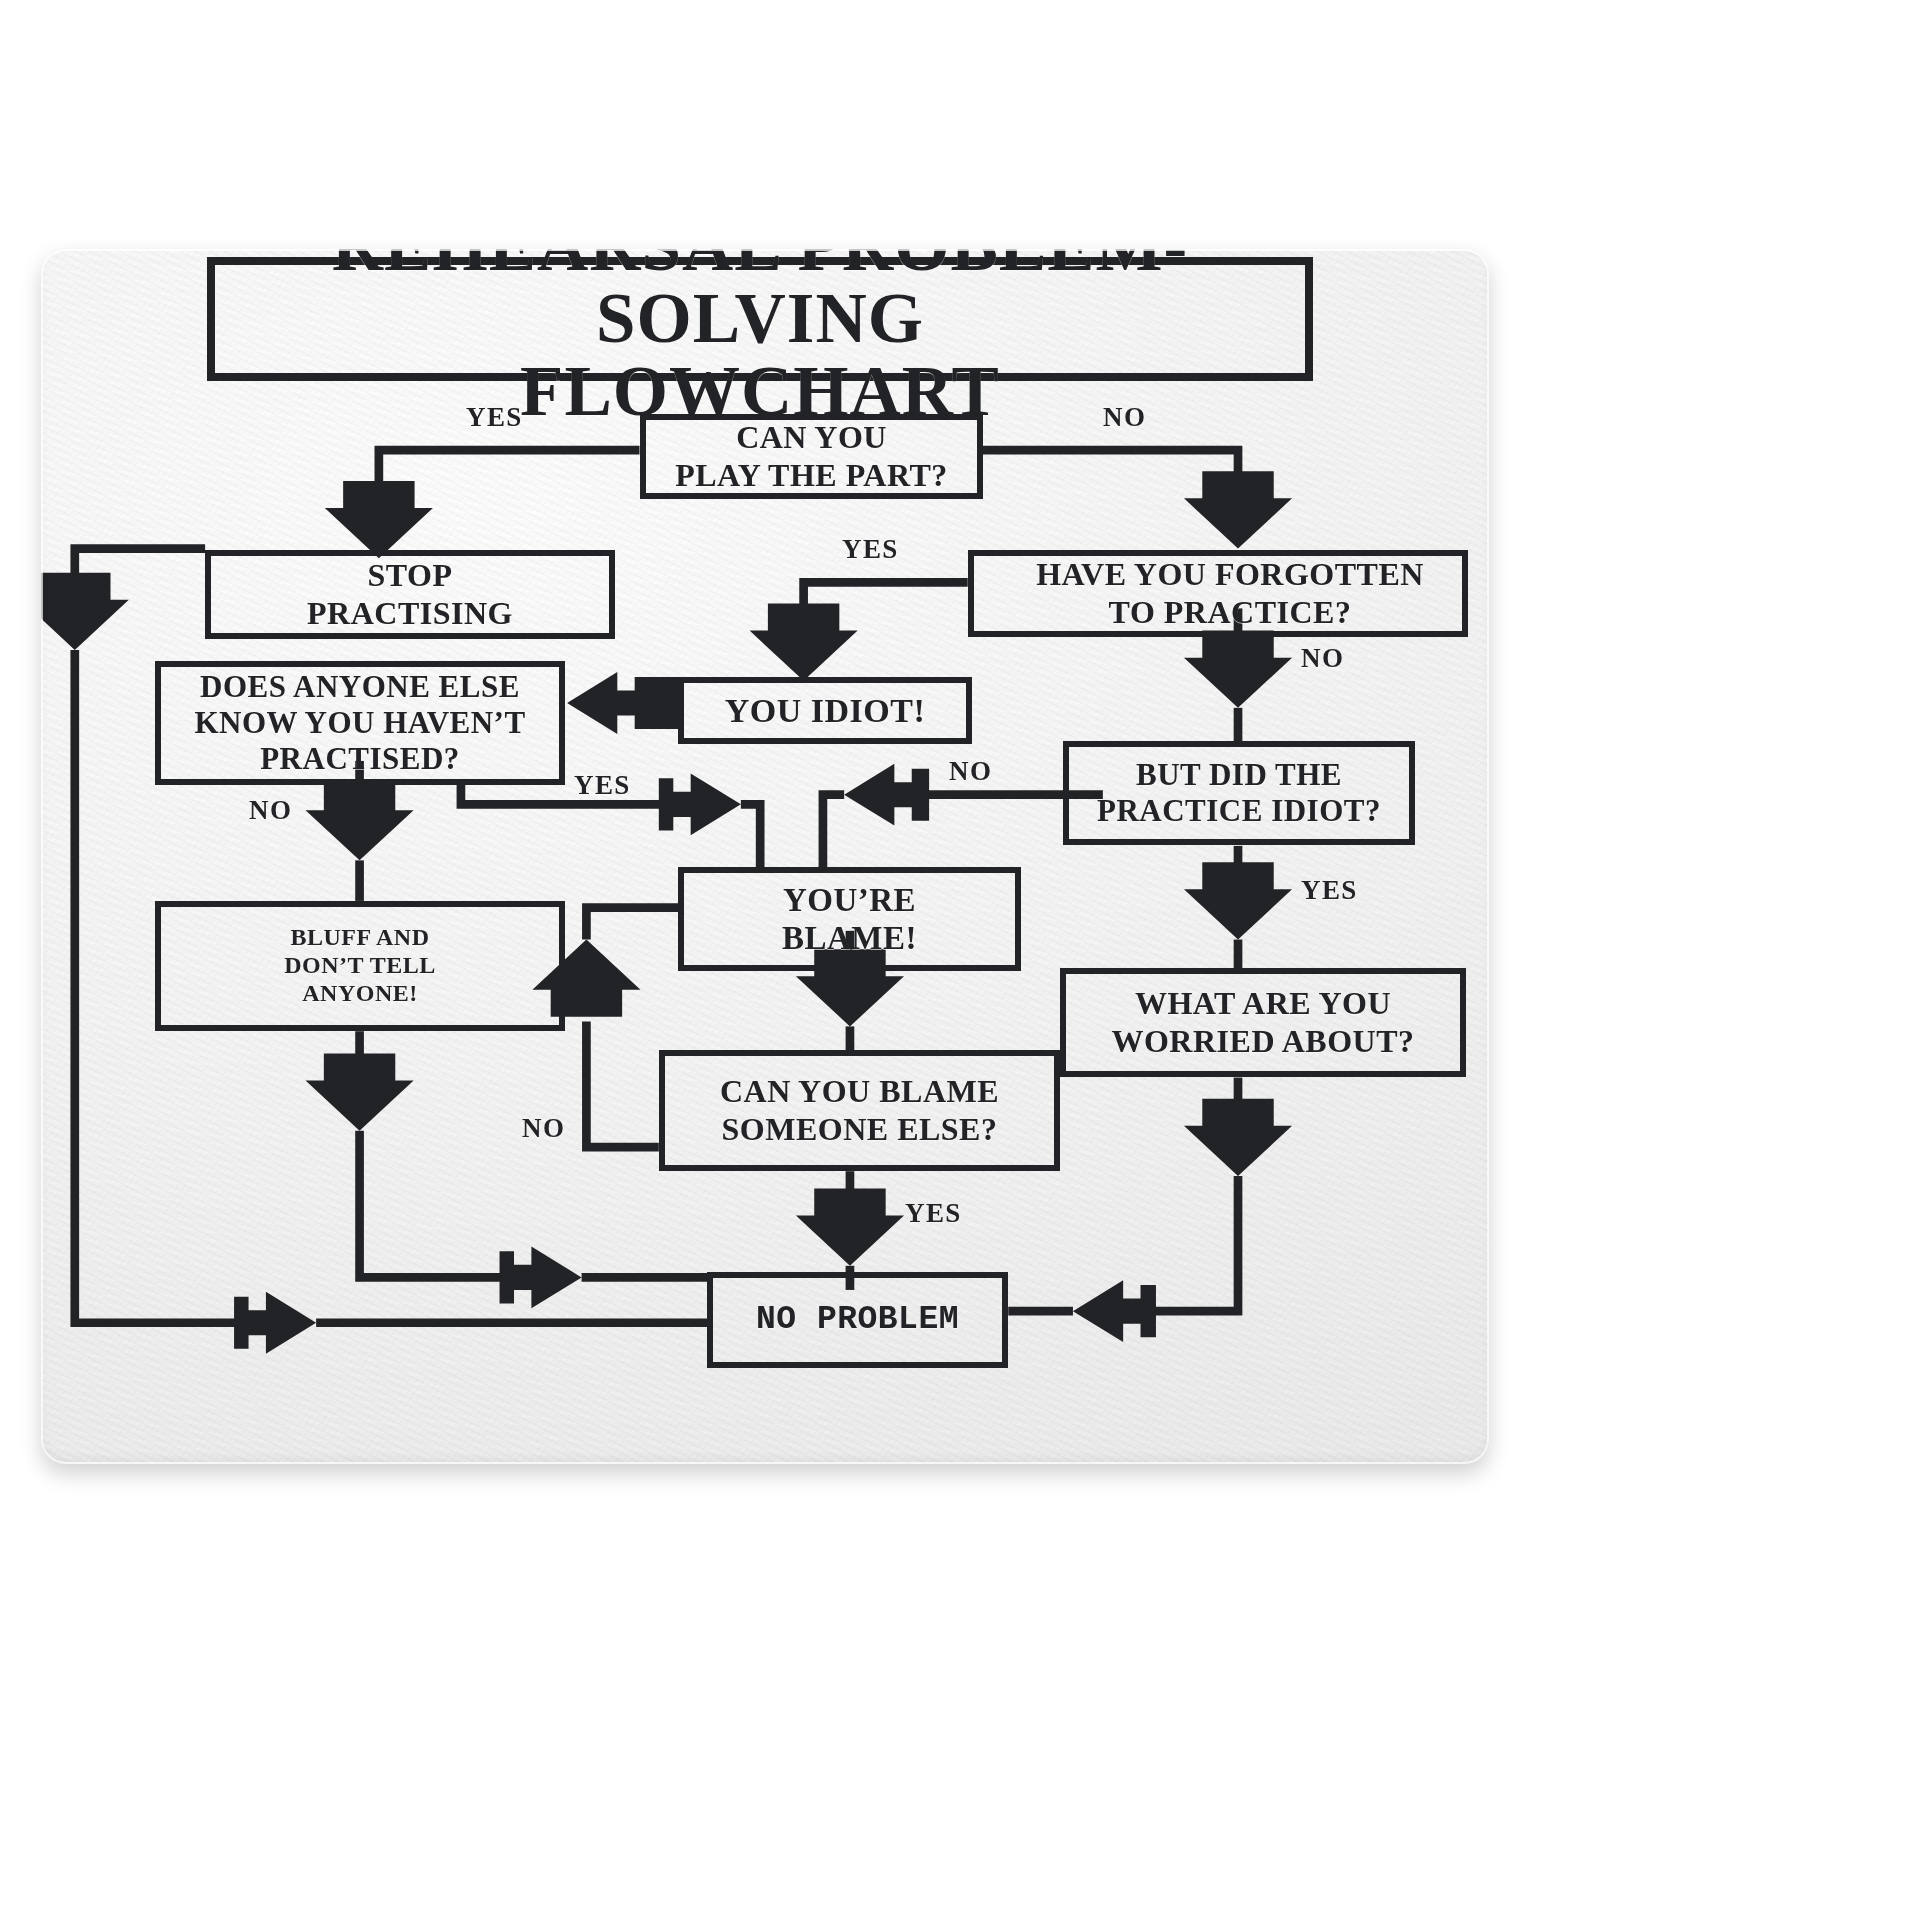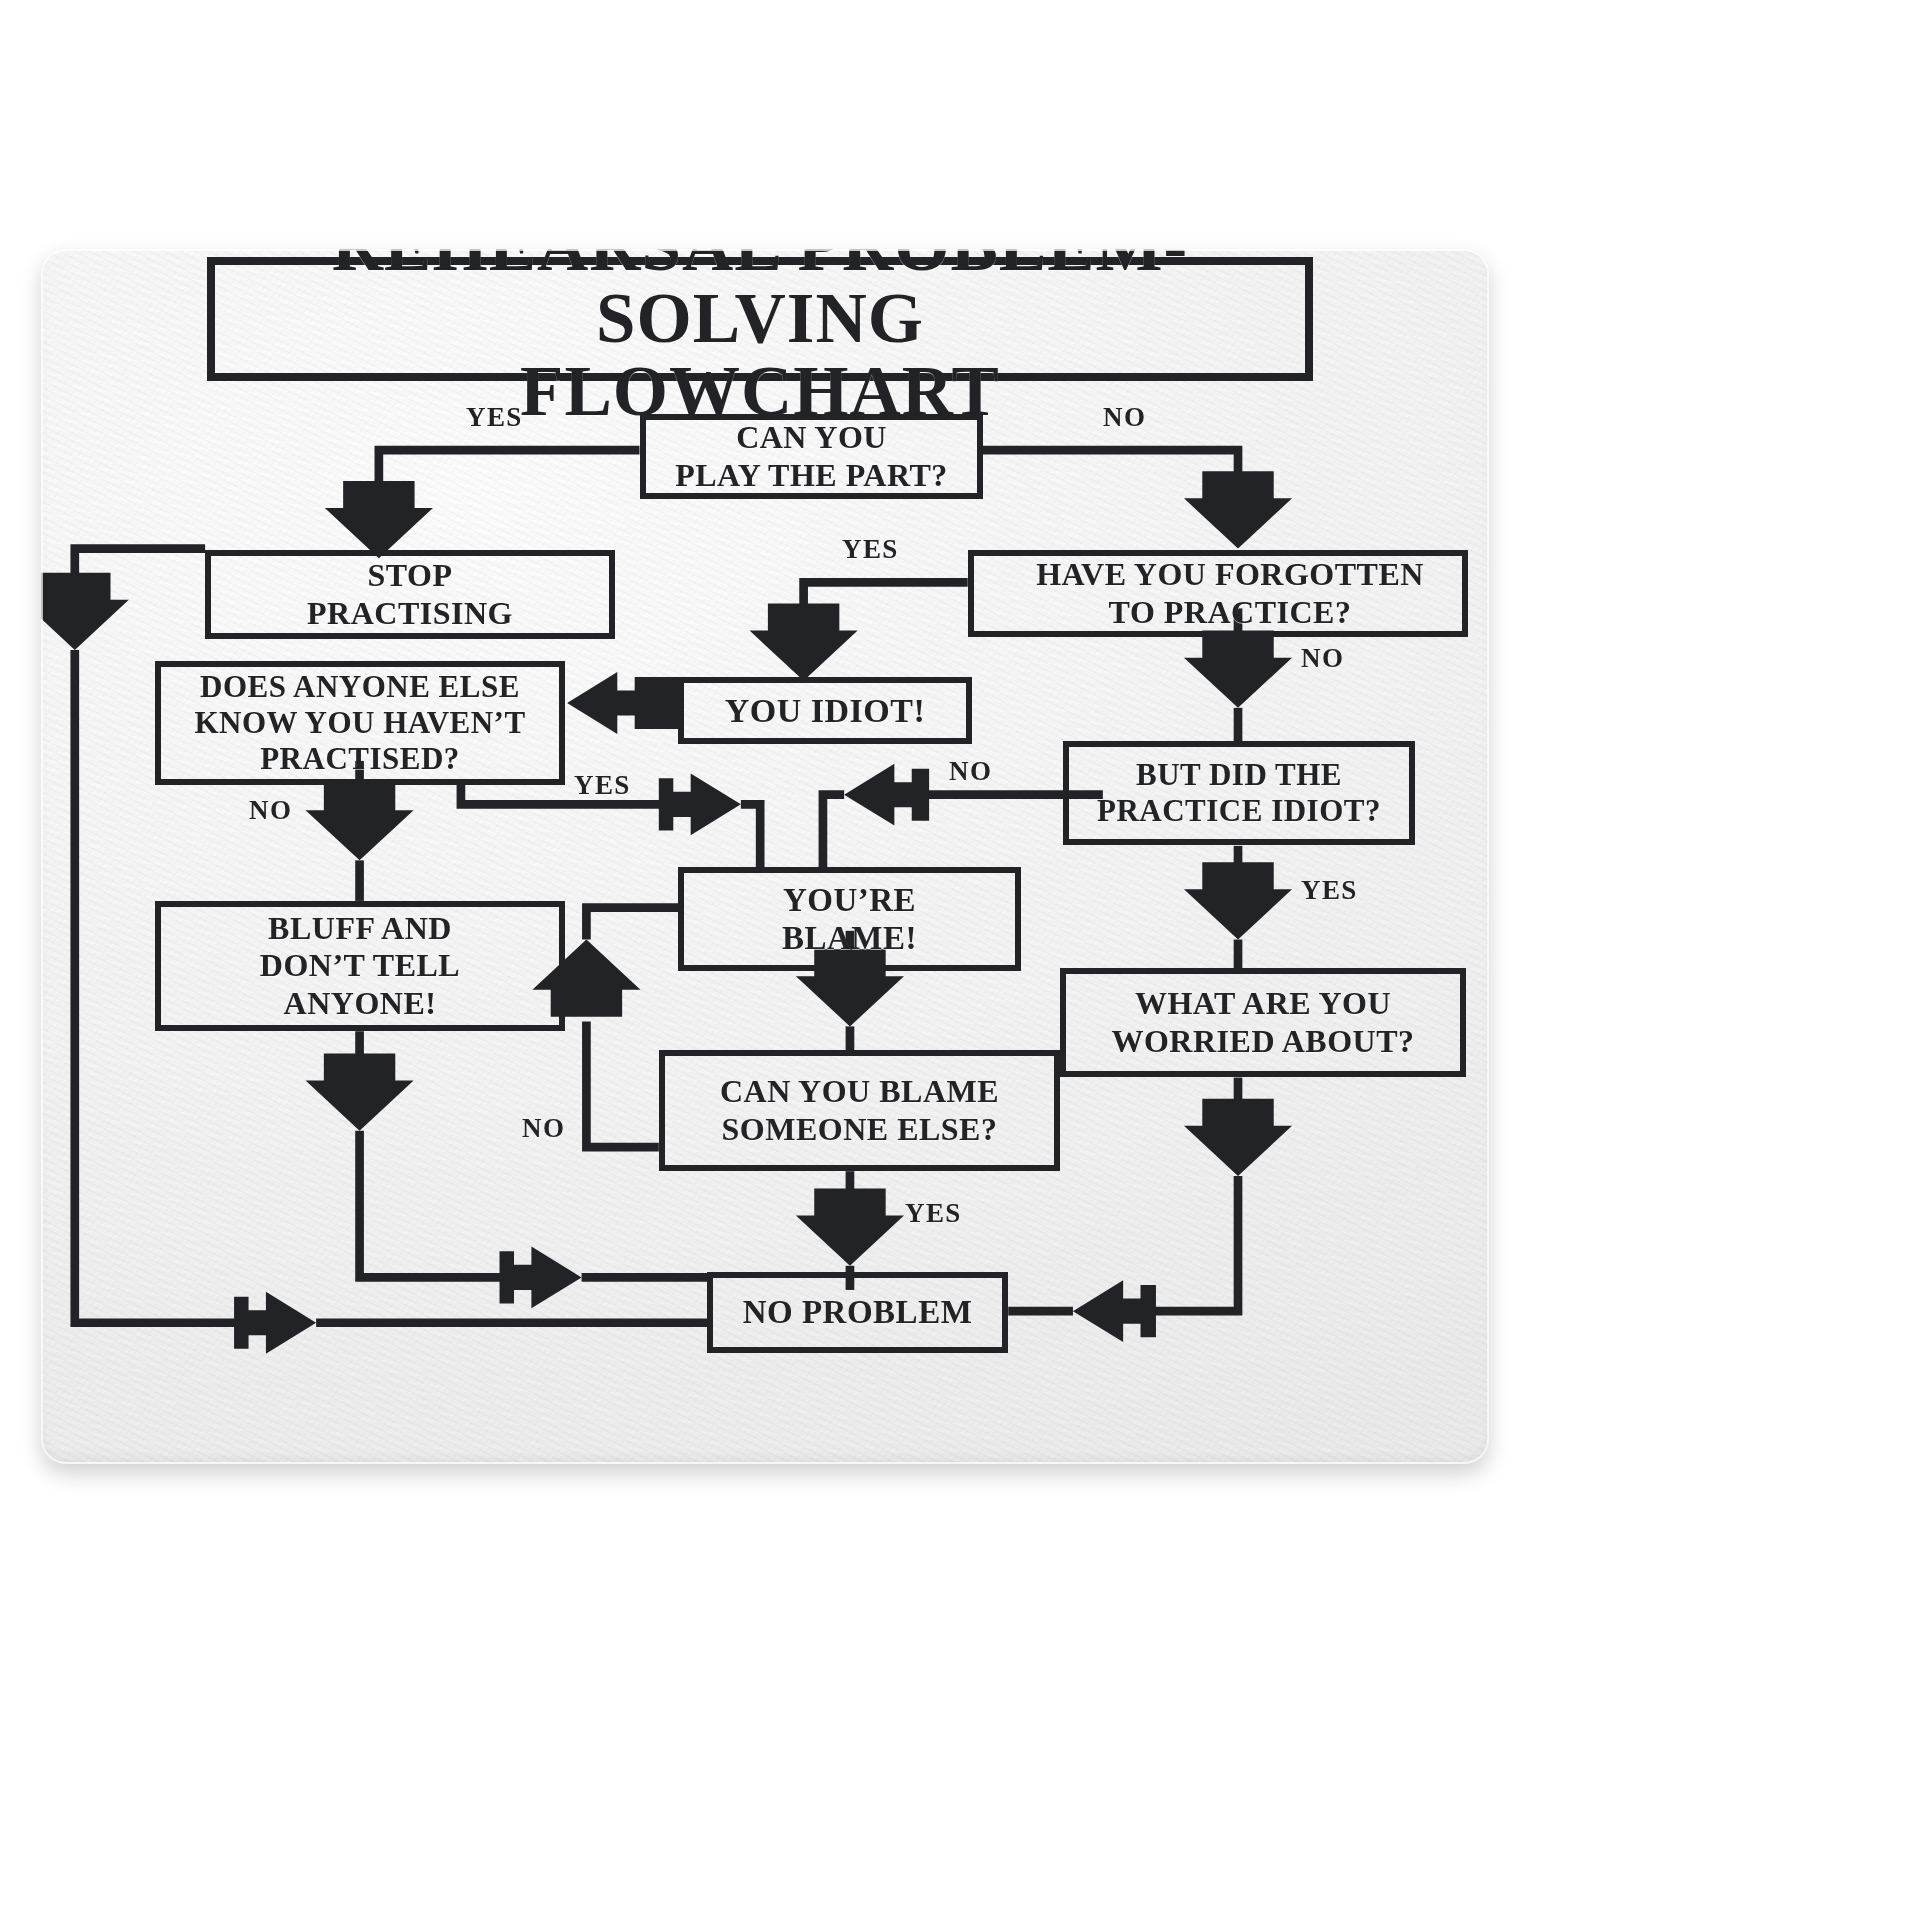--- a/index.html
+++ b/index.html
@@ -174,34 +174,34 @@
 
       <div class="node" style="left:637px;top:428px;width:294px;height:67px;font-size:34px;">YOU IDIOT!</div>
 
       <div class="node" style="left:114px;top:412px;width:410px;height:124px;font-size:31px;">DOES ANYONE ELSE
 KNOW YOU HAVEN’T
 PRACTISED?</div>
 
       <div class="node" style="left:1022px;top:492px;width:352px;height:104px;font-size:31px;">BUT DID THE
 PRACTICE IDIOT?</div>
 
-      <div class="node" style="left:114px;top:652px;width:410px;height:130px;font-size:32px;">BLUFF AND
+      <div class="node" style="left:114px;top:652px;width:410px;height:130px;font-size:24px;">BLUFF AND
 DON’T TELL
 ANYONE!</div>
 
       <div class="node" style="left:637px;top:618px;width:343px;height:104px;font-size:33px;">YOU’RE
 BLAME!</div>
 
       <div class="node" style="left:1019px;top:719px;width:406px;height:109px;font-size:32px;">WHAT ARE YOU
 WORRIED ABOUT?</div>
 
       <div class="node" style="left:618px;top:801px;width:401px;height:121px;font-size:32px;">CAN YOU BLAME
 SOMEONE ELSE?</div>
 
-      <div class="node" style="left:666px;top:1023px;width:301px;height:81px;font-size:33px;">NO PROBLEM</div>
+      <div class="node" style="left:666px;top:1023px;width:301px;height:96px;font-size:33px;font-family:Liberation Mono, monospace;">NO PROBLEM</div>
 
       <div class="edge-label" style="left:425px;top:153px;">YES</div>
 
       <div class="edge-label" style="left:1062px;top:153px;">NO</div>
 
       <div class="edge-label" style="left:801px;top:285px;">YES</div>
 
       <div class="edge-label" style="left:1260px;top:394px;">NO</div>
 
       <div class="edge-label" style="left:208px;top:546px;">NO</div>

